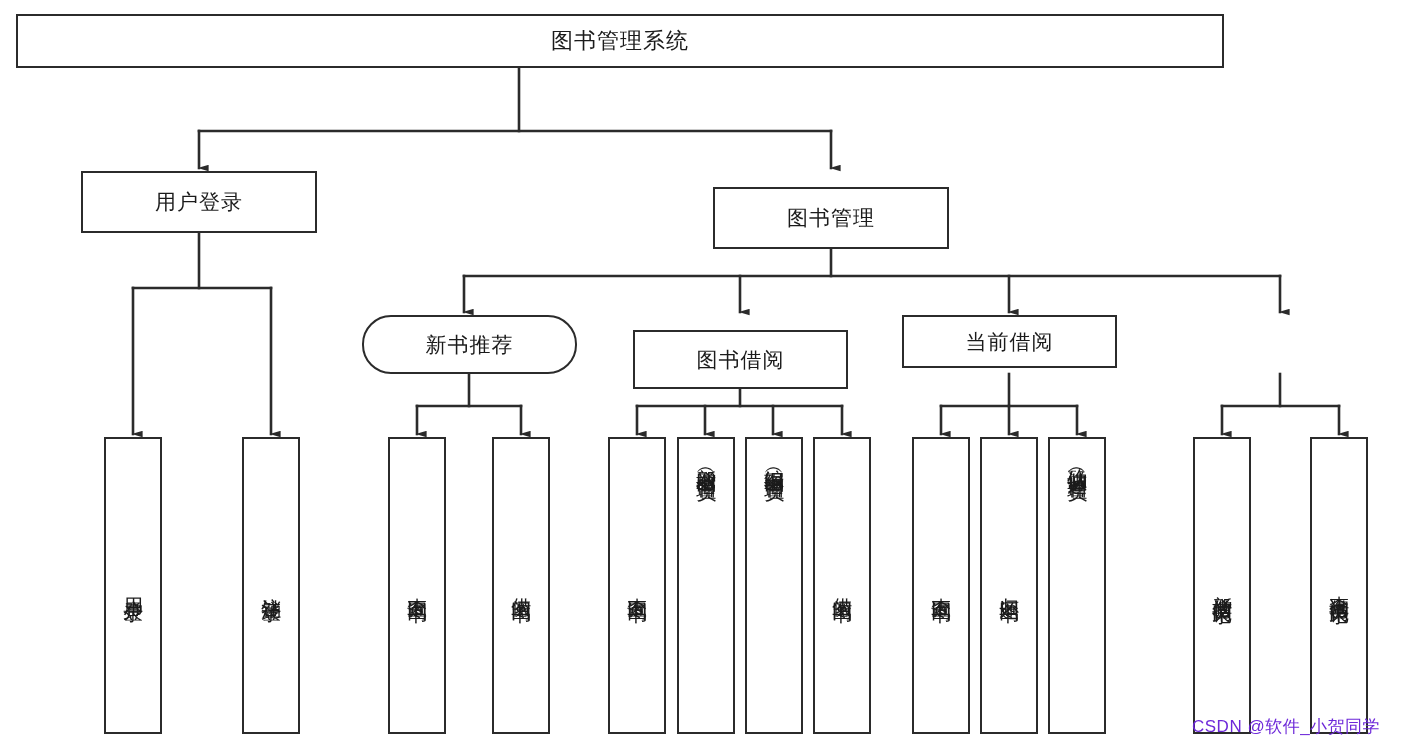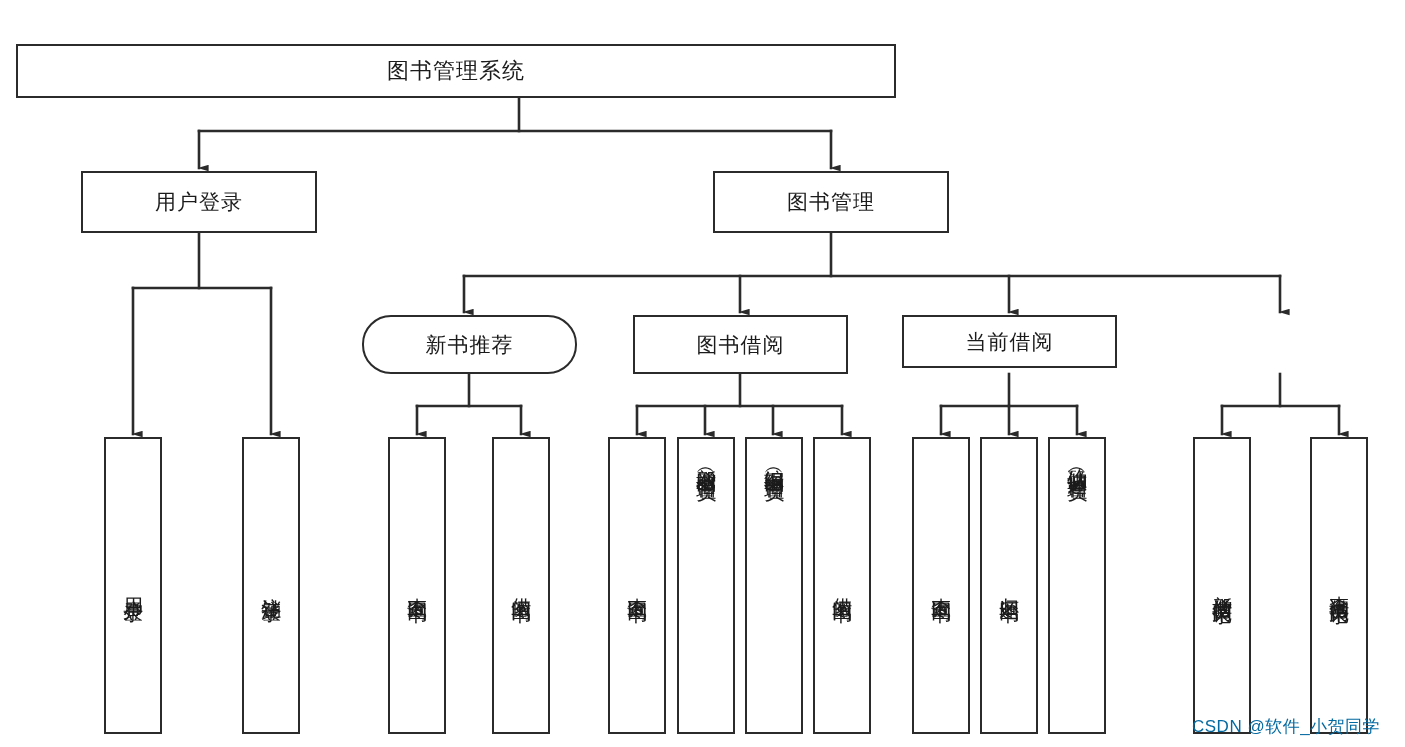--- a/index.html
+++ b/index.html
@@ -58,21 +58,21 @@
     white-space: nowrap;
     color: #1b1b1b;
   }
   .node-v.center-v {
     align-items: center;
     padding-top: 0;
   }
   .watermark {
     position: absolute;
     font-size: 17px;
-    color: #0369a1;
+    color: #6d28d9;
     letter-spacing: 0.5px;
     white-space: nowrap;
     user-select: none;
   }
 </style>
 </head>
 <body>
 
 <div id="canvas">
 
@@ -119,37 +119,37 @@
       <path d="M1009,406 L1009,434" marker-end="url(#arw)"></path>
       <path d="M1077,406 L1077,434" marker-end="url(#arw)"></path>
 
       <path d="M1280,374 L1280,406"></path>
       <path d="M1222,406 L1339,406"></path>
       <path d="M1222,406 L1222,434" marker-end="url(#arw)"></path>
       <path d="M1339,406 L1339,434" marker-end="url(#arw)"></path>
     </g>
   </svg>
 
-  <div class="node node-root" style="left:16px; top:14px; width:880px; height:54px;margin-top:30px;">
+  <div class="node node-root" style="left:16px; top:14px; width:1208px; height:54px;">
     <span>图书管理系统</span>
   </div>
 
   <div class="node node-h" style="left:81px; top:171px; width:236px; height:62px;">
     <span>用户登录</span>
   </div>
 
-  <div class="node node-h" style="left:713px; top:171px; width:236px; height:62px;">
+  <div class="node node-h" style="left:713px; top:187px; width:236px; height:62px;">
     <span>图书管理</span>
   </div>
 
   <div class="node node-h" style="left:362px; top:315px; width:215px; height:59px;border-radius:29px;">
     <span>新书推荐</span>
   </div>
 
-  <div class="node node-h" style="left:633px; top:315px; width:215px; height:59px;">
+  <div class="node node-h" style="left:633px; top:330px; width:215px; height:59px;">
     <span>图书借阅</span>
   </div>
 
   <div class="node node-h" style="left:902px; top:315px; width:215px; height:53px;">
     <span>当前借阅</span>
   </div>
 
 
   <div class="node node-v center-v" style="left:104px; top:437px; width:58px; height:297px;">
     <span class="vlabel">用户登录</span>

